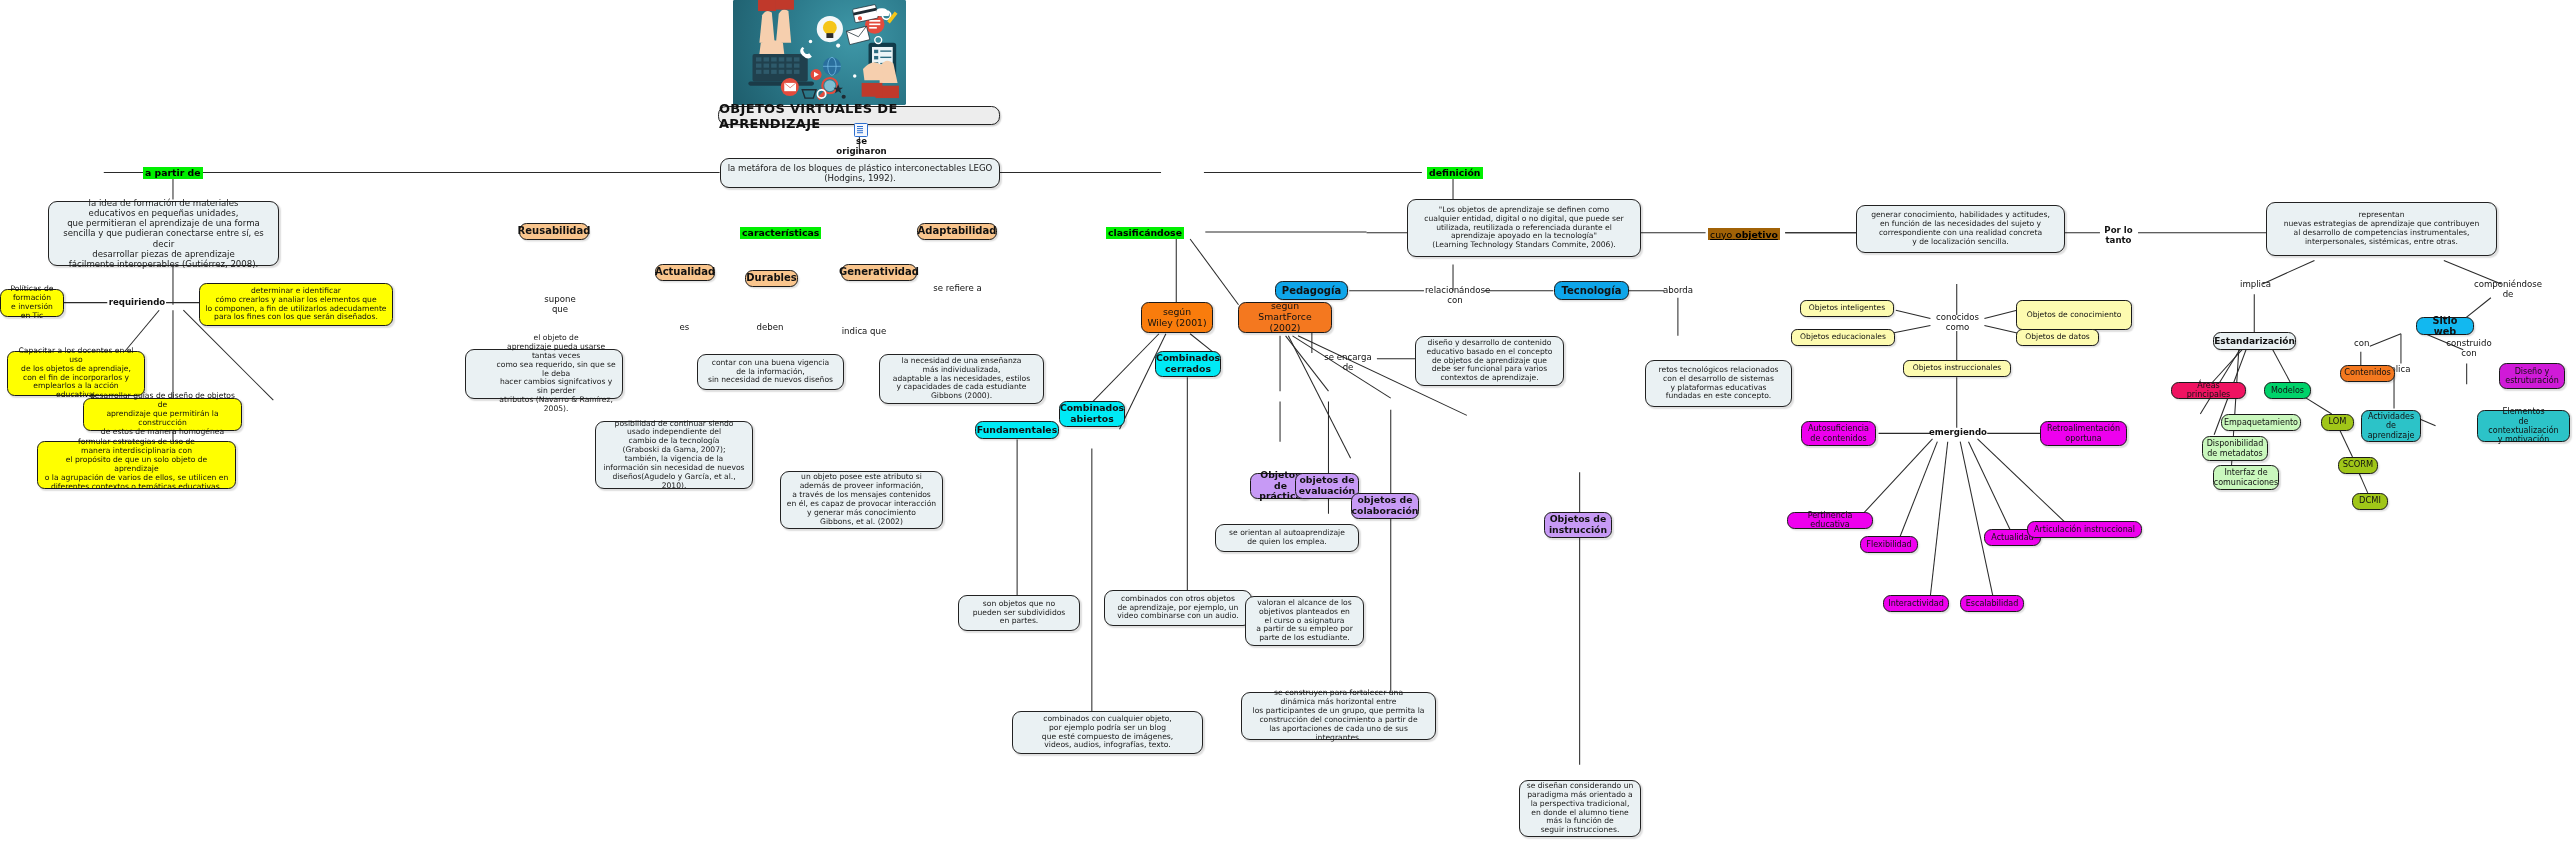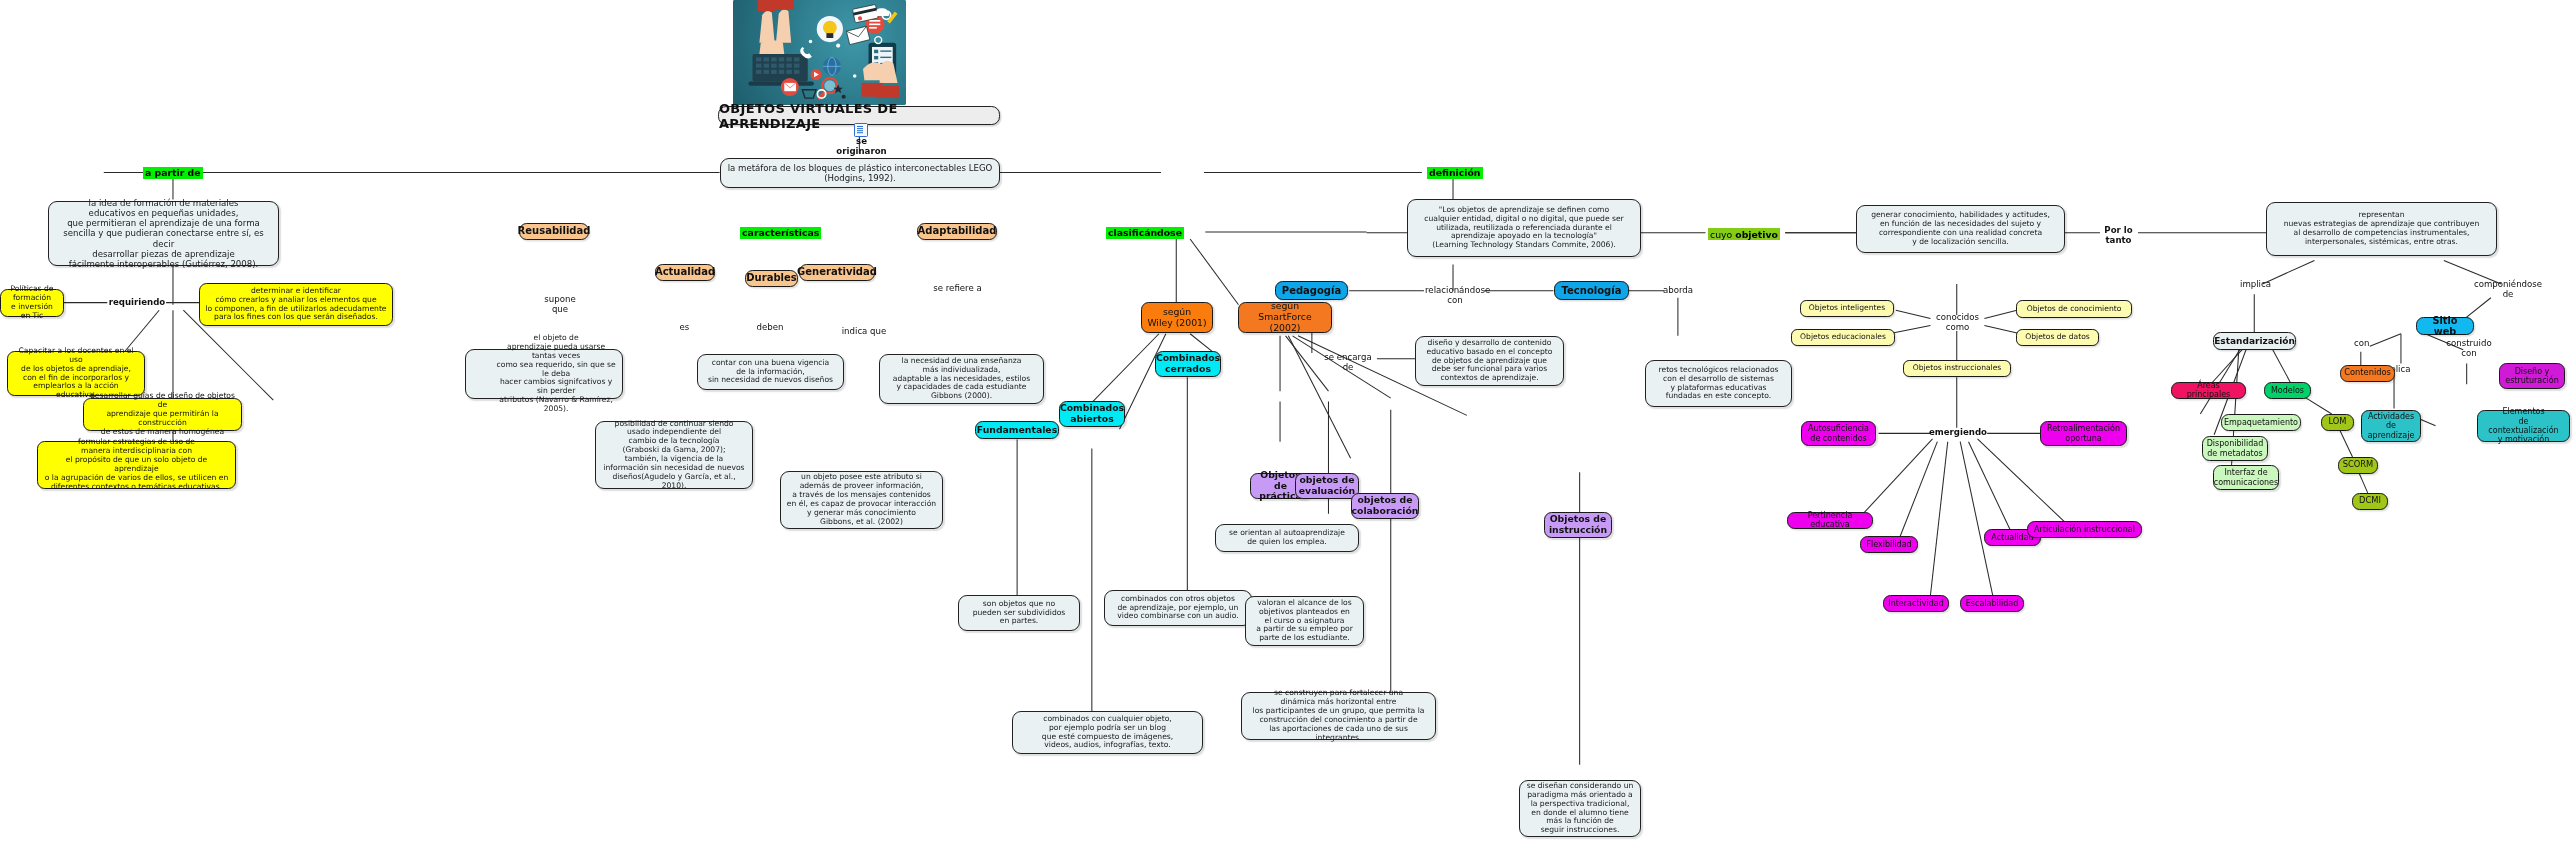--- a/index.html
+++ b/index.html
@@ -31,21 +31,21 @@
   .greybox{background:#eaf1f3;border:1.1px solid #1a1a1a;font-weight:bold;font-size:9.7px;}
 
   .title{position:absolute;background:#ededed;border:1.2px solid #222;border-radius:8.3px;
          font-weight:bold;font-size:13px;letter-spacing:0.3px;color:#111;
          display:flex;align-items:center;justify-content:center;box-shadow:1.4px 1.4px 1.4px rgba(0,0,0,.18);}
 
   .lbl{position:absolute;font-size:8.6px;color:#111;text-align:center;line-height:1.15;white-space:pre-line;}
   .lblb{font-weight:bold;}
   .hl{position:absolute;background:#00f000;font-weight:bold;font-size:9.3px;color:#000;padding:0.7px 2.1px;
       line-height:1.15;white-space:nowrap;}
-  .hl2{position:absolute;background:#84cc16;font-size:9.3px;color:#000;padding:0.7px 2.1px;white-space:nowrap;}
+  .hl2{position:absolute;background:#a16207;font-size:9.3px;color:#000;padding:0.7px 2.1px;white-space:nowrap;text-decoration:underline;}
 
   .hero{position:absolute;border:0;overflow:hidden;border-radius:1.4px;}
   .doc-ico{position:absolute;width:11.8px;height:11.8px;border:1px solid #2d6fd0;background:#f4f7fd;border-radius:1.4px;}
   .doc-ico:before{content:"";position:absolute;left:2.1px;top:2.1px;width:5.5px;height:1px;background:#2d6fd0;
       box-shadow:0 2.1px 0 #2d6fd0,0 4.2px 0 #2d6fd0,0 6.2px 0 #2d6fd0;}
 </style>
 </head>
 <body>
 
 <div id="canvas">
@@ -348,21 +348,21 @@
 
   <div class="node yellow" style="left:37px;top:441px;width:199px;height:48px;white-space:pre-line;font-size:7.6px;">formular estrategias de uso de
 manera interdisciplinaria con
 el propósito de que un solo objeto de aprendizaje
 o la agrupación de varios de ellos, se utilicen en
 diferentes contextos o temáticas educativas.</div>
 
   <div class="node orange" style="left:519px;top:223px;width:70px;height:16.6px;">Reusabilidad</div>
   <div class="node orange" style="left:655px;top:264px;width:60px;height:16.6px;">Actualidad</div>
   <div class="node orange" style="left:745px;top:270px;width:53px;height:16.6px;">Durables</div>
-  <div class="node orange" style="left:799px;top:264px;width:76px;height:16.6px;">Generatividad</div>
+  <div class="node orange" style="left:841px;top:264px;width:76px;height:16.6px;">Generatividad</div>
   <div class="node orange" style="left:917px;top:223px;width:80px;height:16.6px;">Adaptabilidad</div>
 
   <div class="node txtbox" style="left:465px;top:349px;width:158px;height:50px;white-space:pre-line;font-size:7.6px;padding-left:29px;">el objeto de
 aprendizaje pueda usarse tantas veces
 como sea requerido, sin que se le deba
 hacer cambios signifcativos y sin perder
 atributos (Navarro &amp; Ramírez, 2005).</div>
   <div class="node txtbox" style="left:595px;top:421px;width:158px;height:68px;white-space:pre-line;font-size:7.6px;">posibilidad de continuar siendo
 usado independiente del
 cambio de la tecnología
@@ -454,21 +454,21 @@
 y plataformas educativas
 fundadas en este concepto.</div>
 
   <div class="node txtbox" style="left:1856px;top:205px;width:209px;height:48px;white-space:pre-line;font-size:7.6px;">generar conocimiento, habilidades y actitudes,
 en función de las necesidades del sujeto y
 correspondiente con una realidad concreta
 y de localización sencilla.</div>
 
   <div class="node paleyellow" style="left:1800px;top:300px;width:94px;height:17.3px;font-size:7.6px;">Objetos inteligentes</div>
   <div class="node paleyellow" style="left:1791px;top:329px;width:104px;height:17.3px;font-size:7.6px;">Objetos educacionales</div>
-  <div class="node paleyellow" style="left:2016px;top:300px;width:116px;height:18px;font-size:7.6px;">Objetos de conocimiento</div>
+  <div class="node paleyellow" style="left:2016px;top:300px;width:116px;height:30px;font-size:7.6px;">Objetos de conocimiento</div>
   <div class="node paleyellow" style="left:2016px;top:329px;width:83px;height:17.3px;font-size:7.6px;">Objetos de datos</div>
   <div class="node paleyellow" style="left:1903px;top:360px;width:108px;height:17.3px;font-size:7.6px;">Objetos instruccionales</div>
 
   <div class="node txtbox" style="left:2266px;top:202px;width:231px;height:54px;white-space:pre-line;font-size:7.6px;">representan
 nuevas estrategias de aprendizaje que contribuyen
 al desarrollo de competencias instrumentales,
 interpersonales, sistémicas, entre otras.</div>
 
   <div class="node greybox" style="left:2213px;top:332px;width:83px;height:18px;font-size:9px;">Estandarización</div>
 

